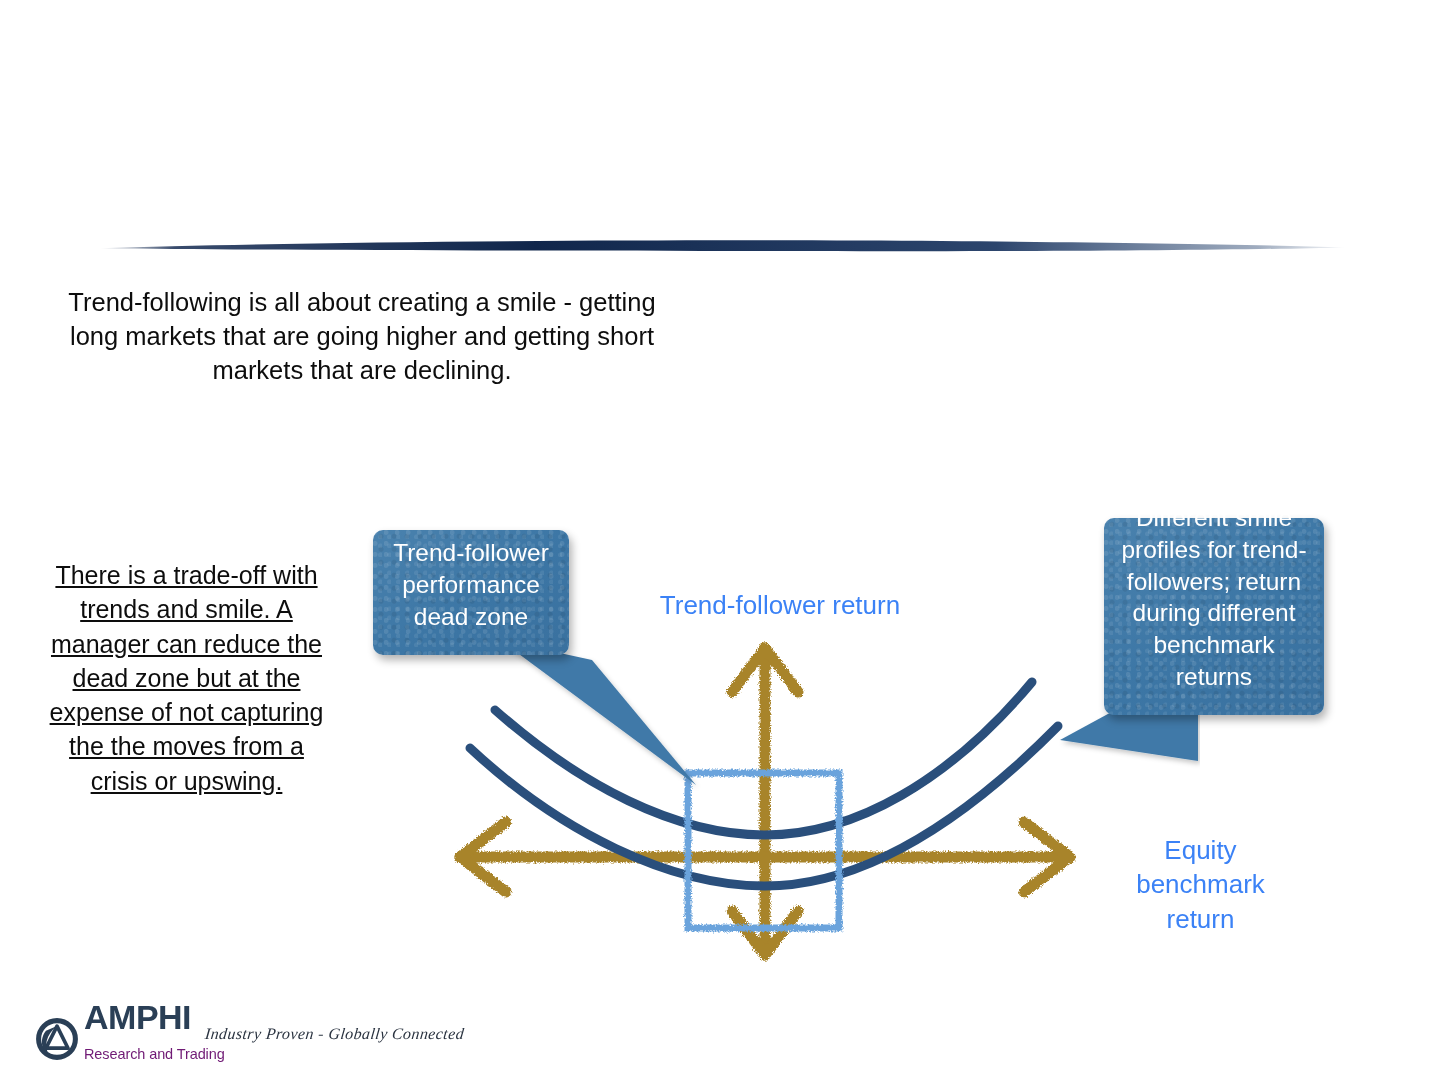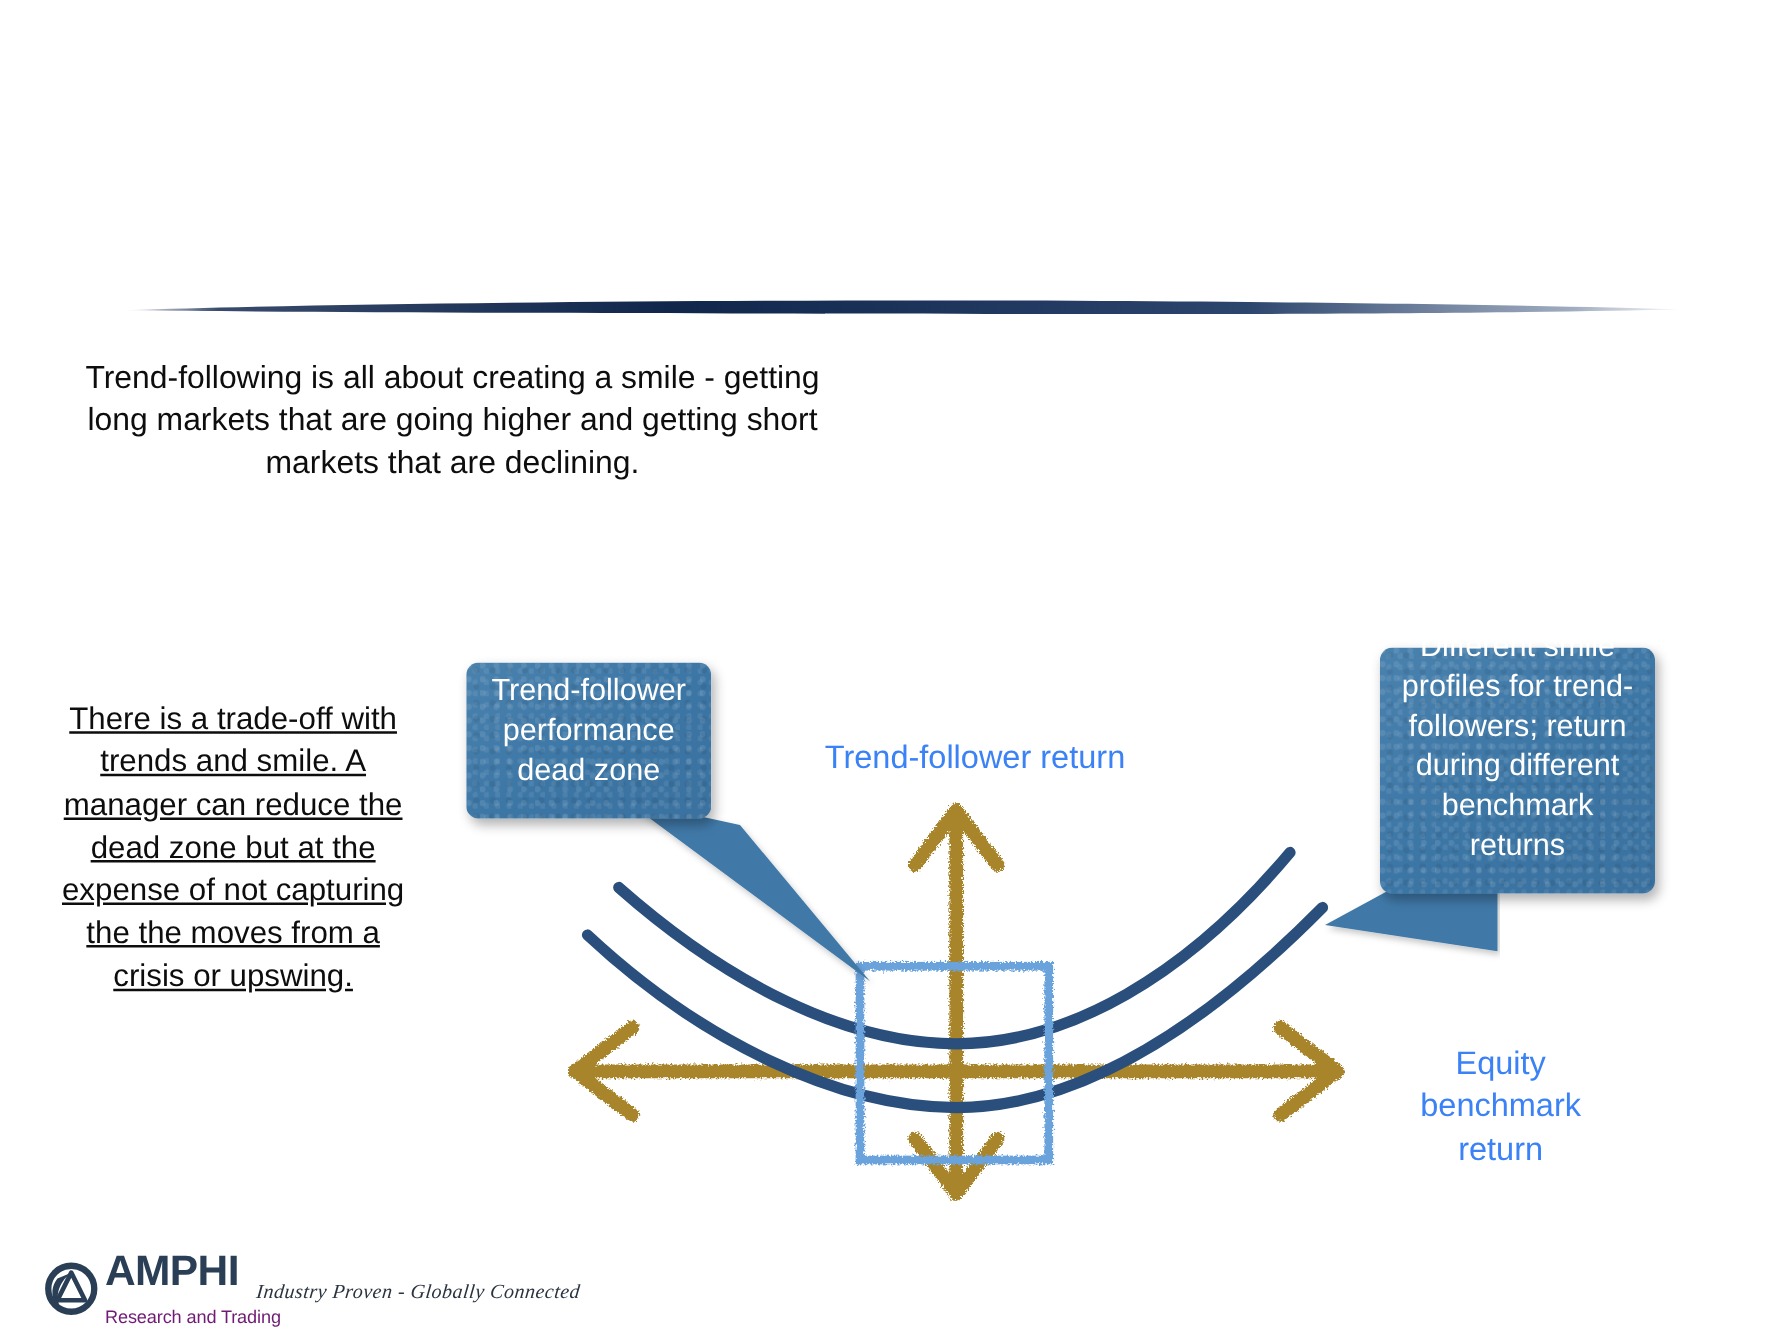--- a/index.html
+++ b/index.html
@@ -103,21 +103,21 @@
   }
   .label-y { left: 600px; top: 588px; width: 360px; }
   .label-x { left: 1108px; top: 790px; width: 185px; margin-top: 43px; }
 
   
   .logo-wrap {
     position: absolute;
     left: 34px;
     top: 1000px;
     display: flex;
-    align-items: center;
+    align-items: flex-end;
   }
   .logo-mark { width: 46px; height: 46px; flex: 0 0 auto; }
   .logo-text { margin-left: 4px; line-height: 1; }
   .logo-name {
     font-size: 34px;
     font-weight: 700;
     color: #2A3F56;
     letter-spacing: -0.5px;
     font-family: "Liberation Sans", sans-serif;
   }

